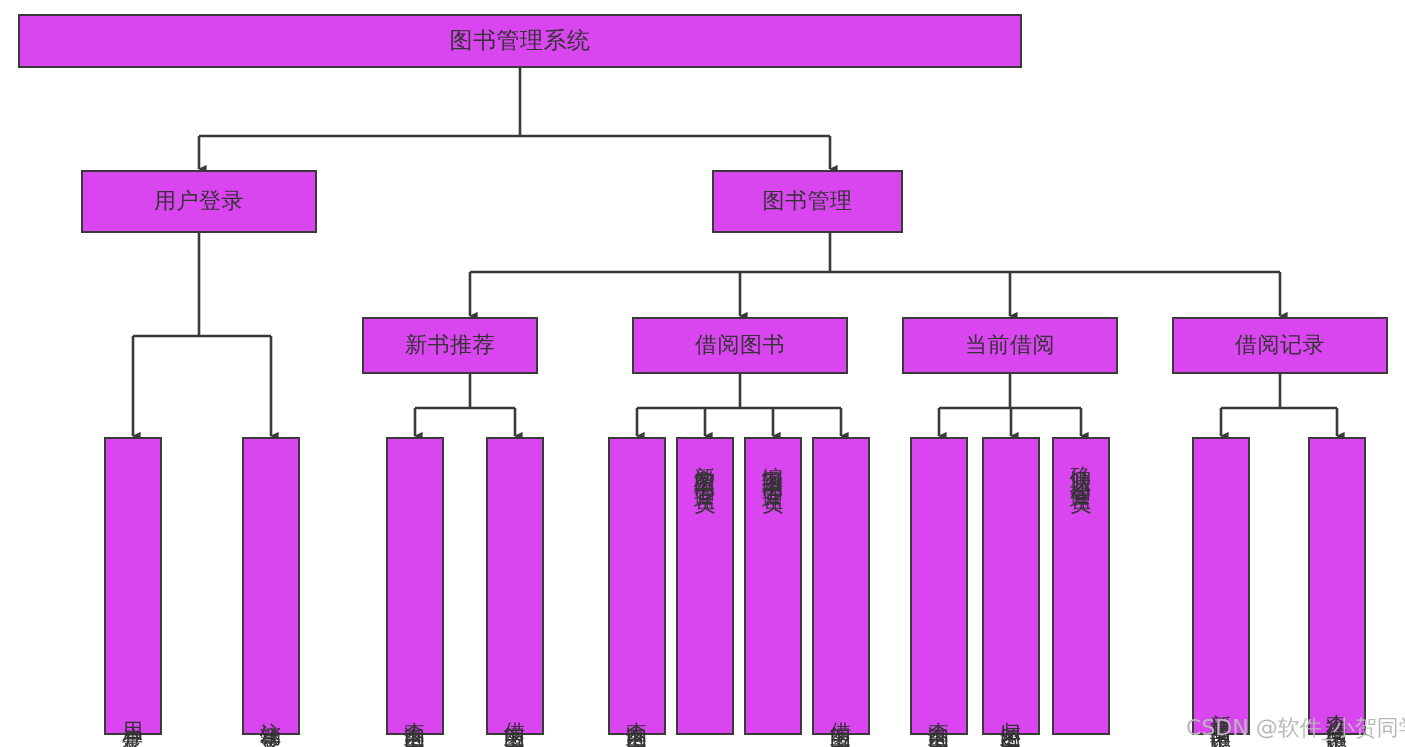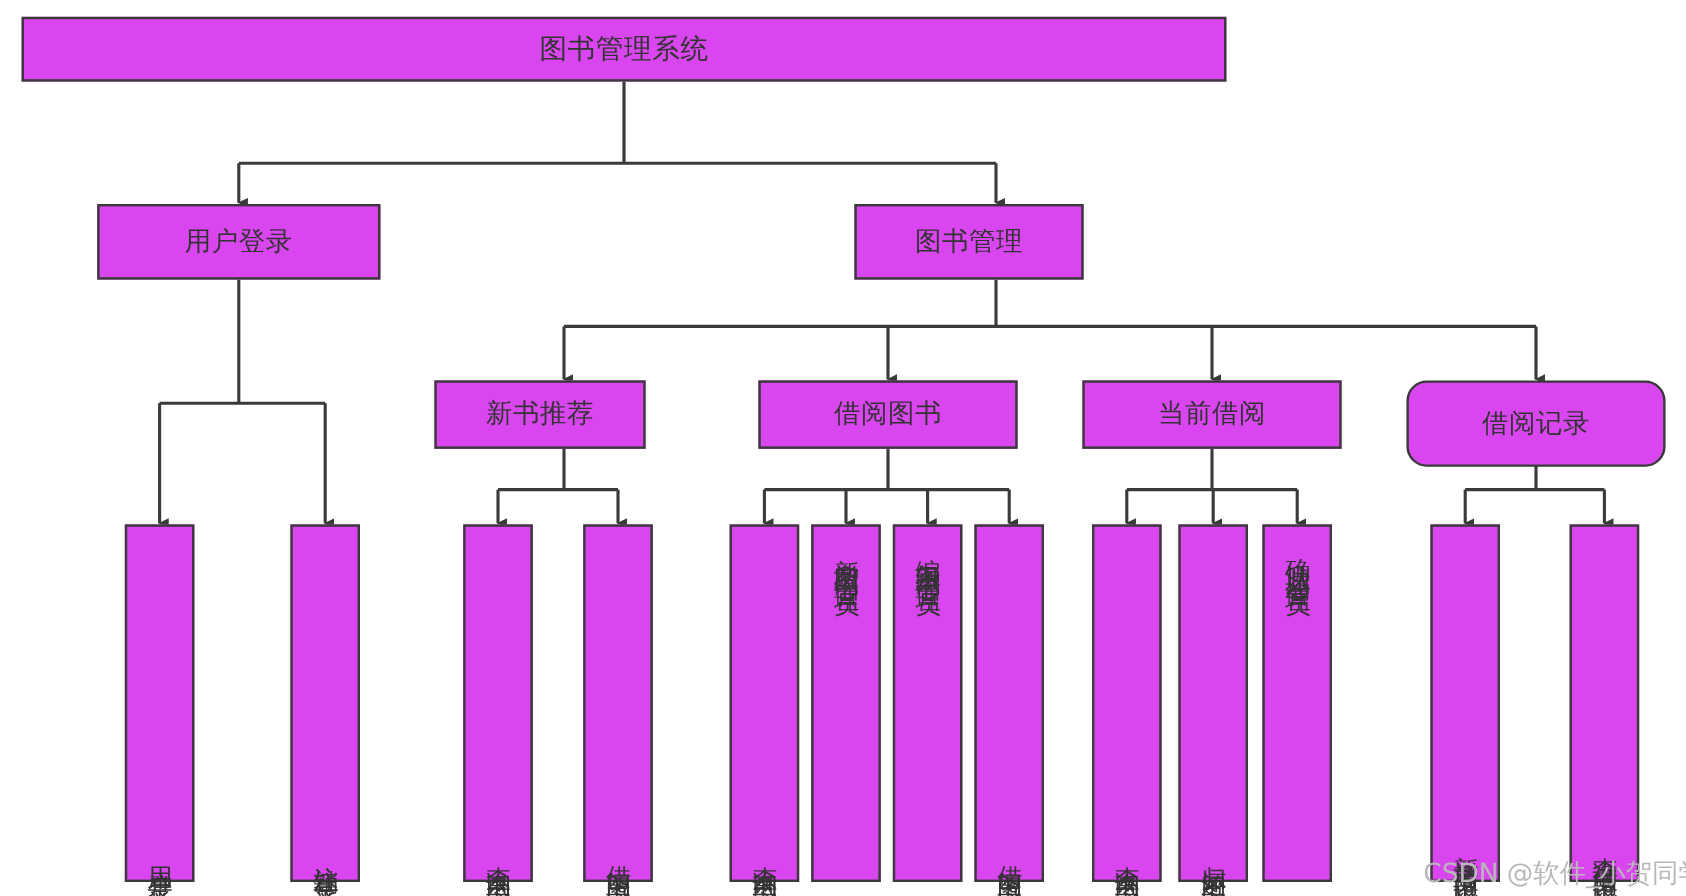--- a/index.html
+++ b/index.html
@@ -141,21 +141,21 @@
       </div>
       <div class="node horiz" style="left: 362px; top: 317px; width: 176px; height: 57px;">
         <span class="lbl">新书推荐</span>
       </div>
       <div class="node horiz" style="left: 632px; top: 317px; width: 216px; height: 57px;">
         <span class="lbl">借阅图书</span>
       </div>
       <div class="node horiz" style="left: 902px; top: 317px; width: 216px; height: 57px;">
         <span class="lbl">当前借阅</span>
       </div>
-      <div class="node horiz" style="left: 1172px; top: 317px; width: 216px; height: 72px; border-radius: 17px;">
+      <div class="node horiz" style="left: 1172px; top: 317px; width: 216px; height: 57px;">
         <span class="lbl">借阅记录</span>
       </div>
       <div class="node leaf anchor-bottom" style="left: 104px; top: 437px; width: 58px; height: 298px;">
         <span class="lbl">用户登录</span>
       </div>
       <div class="node leaf anchor-bottom" style="left: 242px; top: 437px; width: 58px; height: 298px;">
         <span class="lbl">注销登录</span>
       </div>
       <div class="node leaf anchor-bottom" style="left: 386px; top: 437px; width: 58px; height: 298px;">
         <span class="lbl">查询图书</span>

